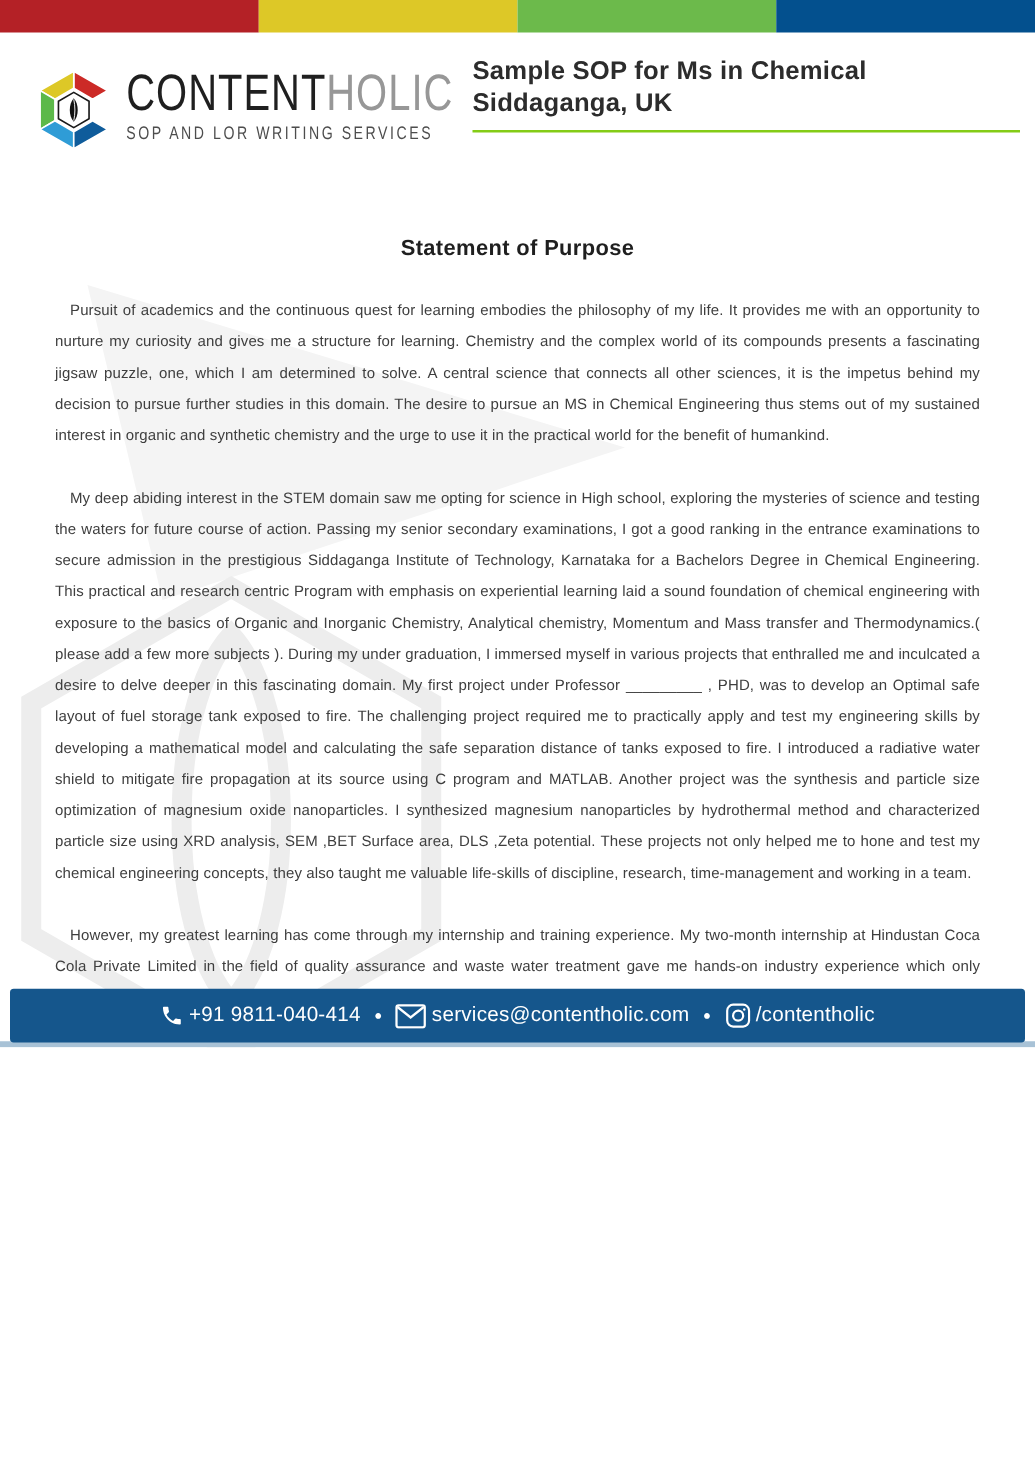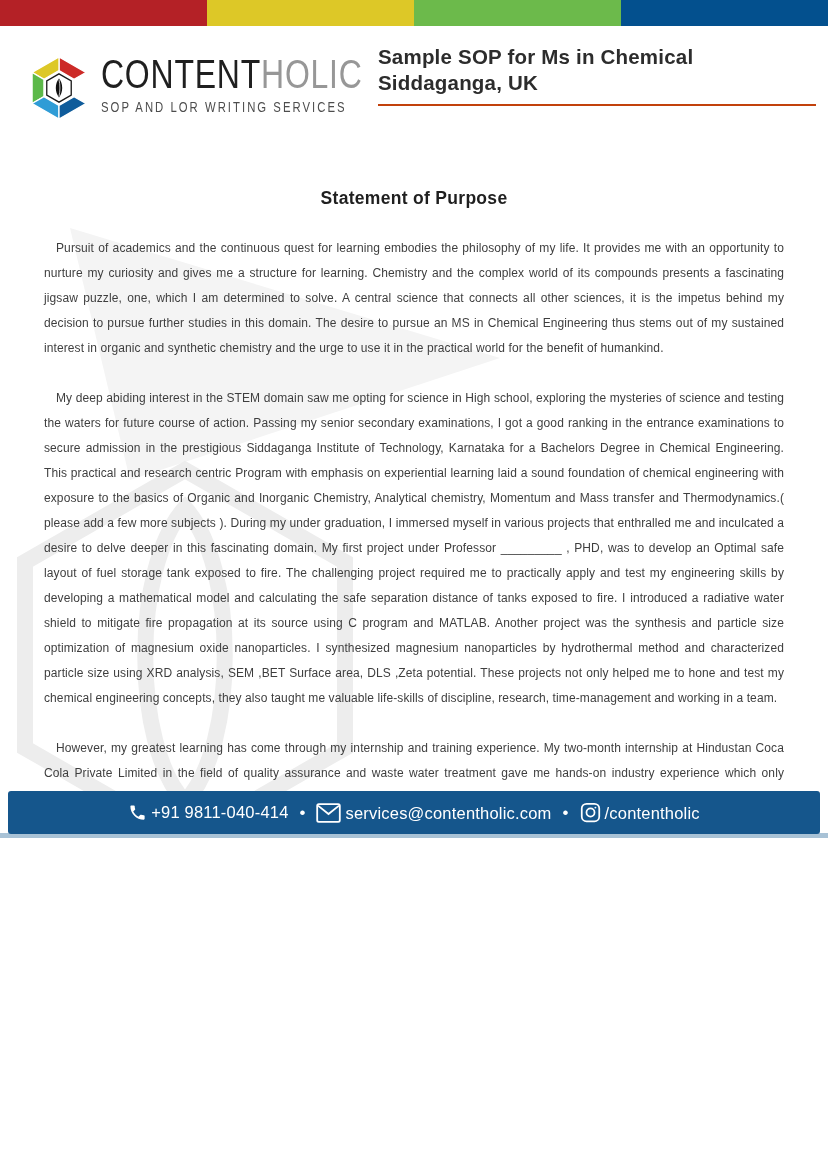--- a/index.html
+++ b/index.html
@@ -18,41 +18,41 @@
   
   .watermark{position:absolute;inset:0;z-index:0;pointer-events:none;}
 
   
   .logo{position:absolute;left:27px;top:52px;display:flex;align-items:flex-start;z-index:2;}
   .logo-text{margin-left:10px;transform:scaleX(0.78);transform-origin:left top;}
   .brand{font-size:41px;font-weight:300;letter-spacing:1px;color:#1f1f1f;line-height:44px;white-space:nowrap;}
   .brand .lite{color:#979797;}
   .tagline{font-size:14.5px;letter-spacing:2.6px;color:#4d4d4d;margin-top:3px;white-space:nowrap;font-weight:400;}
   .header-title{position:absolute;left:378px;right:12px;top:44px;z-index:2;
-    border-bottom:2px solid #c2410c;padding-bottom:8px;}
+    border-bottom:2px solid #84cc16;padding-bottom:8px;}
   .header-title .t{font-size:20.5px;line-height:26px;font-weight:700;color:#2c2c2c;letter-spacing:0.2px;}
 
   
   .sop-heading{position:absolute;top:188px;left:0;width:100%;text-align:center;z-index:2;
     font-size:17.5px;font-weight:700;color:#1f1f1f;letter-spacing:0.3px;}
   .content{position:absolute;left:44px;right:44px;top:236px;z-index:1;}
   .content p{
     margin:0 0 25px 0;font-size:12px;line-height:25px;color:#3e3e3e;
     text-align:justify;text-indent:12px;letter-spacing:0.1px;
   }
 
   
   .footer-strip{position:absolute;left:0;bottom:0;width:100%;height:5px;background:#a8c2d6;z-index:2;}
   .footer-bar{
     position:absolute;left:8px;right:8px;bottom:4px;height:43px;background:#15568c;border-radius:3px;
     display:flex;align-items:center;justify-content:center;gap:11px;z-index:3;color:#ffffff;
   }
   .footer-bar .ft{font-size:16.5px;font-weight:500;letter-spacing:0.2px;}
   .footer-bar .dot{font-size:17px;line-height:1;}
-  .f-item{display:flex;align-items:flex-end;gap:4px;}
+  .f-item{display:flex;align-items:center;gap:4px;}
   .icon svg{display:block;}
 </style>
 </head>
 <body>
 
 <div class="page">
 
   <svg class="watermark" width="828" height="1170" viewBox="0 0 828 1170">
     <polygon points="70,228 500,358 130,480" fill="#f4f4f4"></polygon>
     <polygon points="430,848 700,938 470,1012" fill="#f6f6f6"></polygon>

